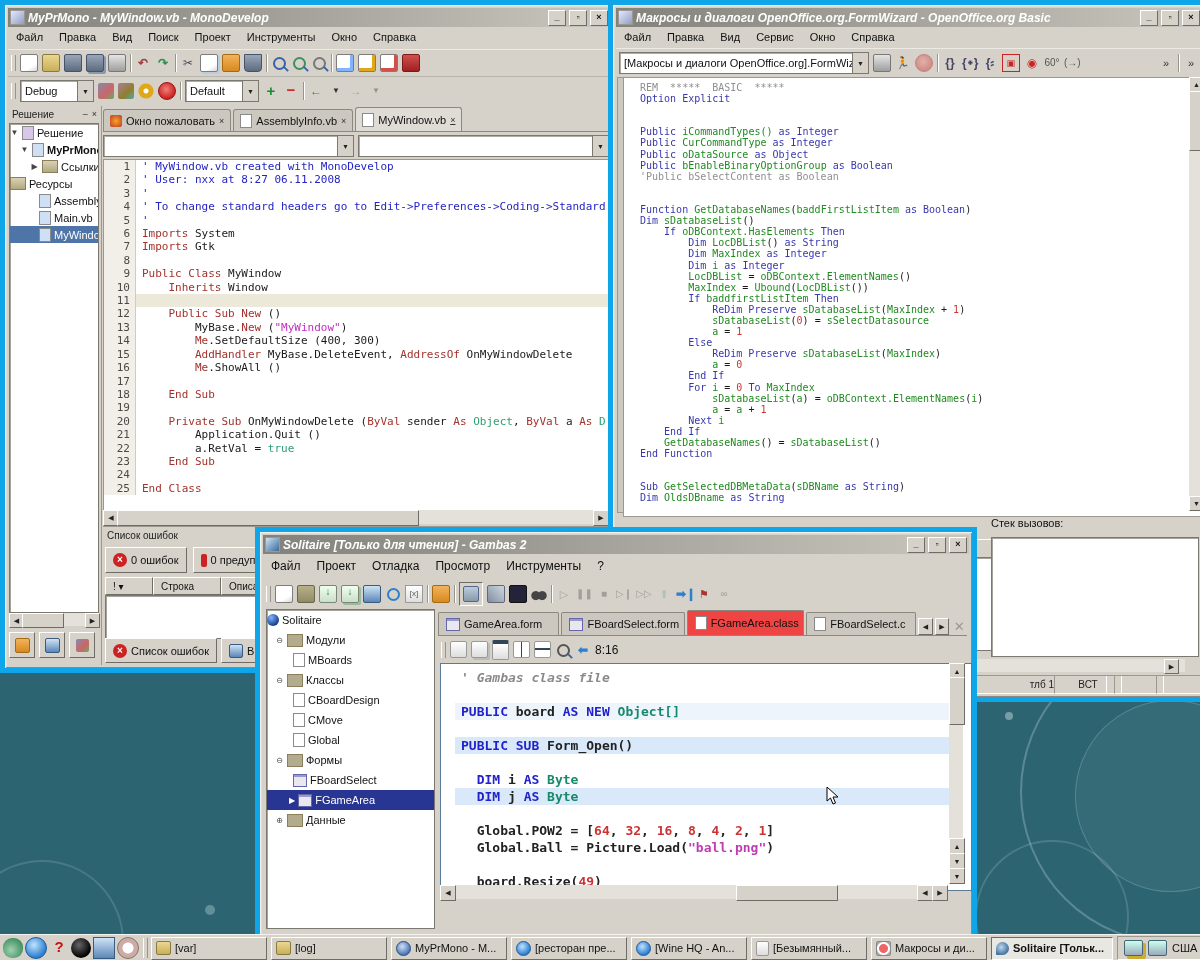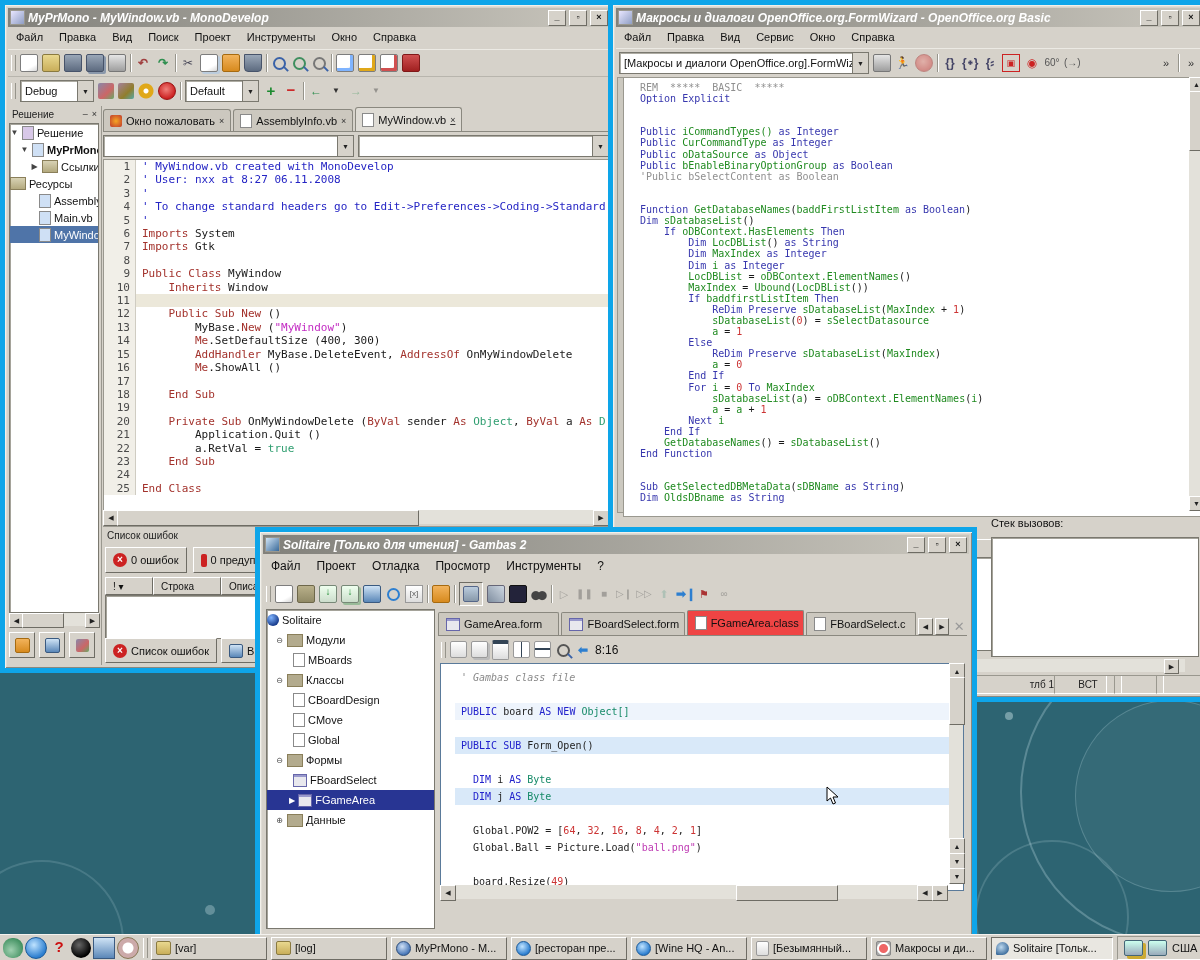--- a/index.html
+++ b/index.html
@@ -50,21 +50,21 @@
   
   .md-code{font-size:11px;line-height:13.4px}
   .md-code .hl1 .lc{background:#ece8da}
   .md-code .tk-c{color:#2424c4}.md-code .tk-k{color:#a3322c}.md-code .tk-s{color:#c32cc3}
   .md-code .tk-t{color:#2f9e70}
   
   .oo-code{font-size:10px;line-height:11.1px;padding:4px 0 0 10px}
   .oo-code .tk-c{color:#8f8f8f}.oo-code .tk-k{color:#3737ae}.oo-code .tk-i{color:#1f8a1f}
   .oo-code .tk-n{color:#c33}
   
-  .gb-code{font-size:10px;line-height:17px;padding:5px 0 0 14px;font-weight:normal;color:#222}
+  .gb-code{font-size:13px;line-height:17px;padding:5px 8px 0 14px;font-weight:bold;color:#222}
   .gb-code .hl1{background:#eef4fc}.gb-code .hl2{background:#d9e9f9}
   .gb-code .tk-c{color:#8a8a8a;font-style:italic}.gb-code .tk-k{color:#2222cc}
   .gb-code .tk-t{color:#168a68}.gb-code .tk-n{color:#c33}.gb-code .tk-s{color:#bf3cb4}
 
   
   .mtab{height:21px;background:#ccc8bf;border:1px solid #8a887f;border-bottom:none;border-radius:3px 3px 0 0;
         display:flex;align-items:center;gap:4px;padding:0 6px;font-size:11px;color:#111;white-space:nowrap}
   .mtab.act{background:#dfdcd5;height:23px}
   .tx{color:#333;font-size:9px}
   .gtab{height:22px;background:#ccc8bf;border:1px solid #8a887f;border-bottom:none;border-radius:2px 2px 0 0;
@@ -115,21 +115,21 @@
   .i-doc2{background:linear-gradient(#fff,#ddd);border:1px solid #999}
   .i-mon{background:linear-gradient(#cfe,#9ab);border:1px solid #467;position:relative}
   .i-redx{width:14px;height:14px;border-radius:50%;background:#c22;color:#fff;font-size:10px;line-height:14px;text-align:center;font-weight:bold;flex:none}
   .i-warnx{width:6px;height:13px;background:#c22;border-radius:2px;flex:none}
 
   
   #taskbar{position:absolute;left:0;top:934px;width:1200px;height:26px;background:#d6d2ca;
            border-top:1px solid #f4f2ee;display:flex;align-items:center;z-index:50}
   .task{height:21px;background:#d6d2ca;border:1px solid;border-color:#fff #6e6c64 #6e6c64 #fff;
         display:flex;align-items:center;gap:4px;font-size:11px;color:#111;padding:0 4px;overflow:hidden;white-space:nowrap;flex:none}
-  .task.act{border-color:#6e6c64 #fff #fff #6e6c64;background:#e9e7e1;font-weight:normal}
+  .task.act{border-color:#6e6c64 #fff #fff #6e6c64;background:#e9e7e1;font-weight:bold}
   .ql{width:20px;height:20px;flex:none;margin:0 1px}
   .statcell{position:absolute;height:17px;border:1px solid;border-color:#9a988f #fff #fff #9a988f;
             font-size:10px;color:#222;display:flex;align-items:center;padding:0 5px}
 </style>
 </head>
 <body>
 
 <div id="desk">
 
   <div class="circ" style="left:1020px;top:640px;width:300px;height:300px;border:2px solid rgba(210,235,240,.28)"></div>

